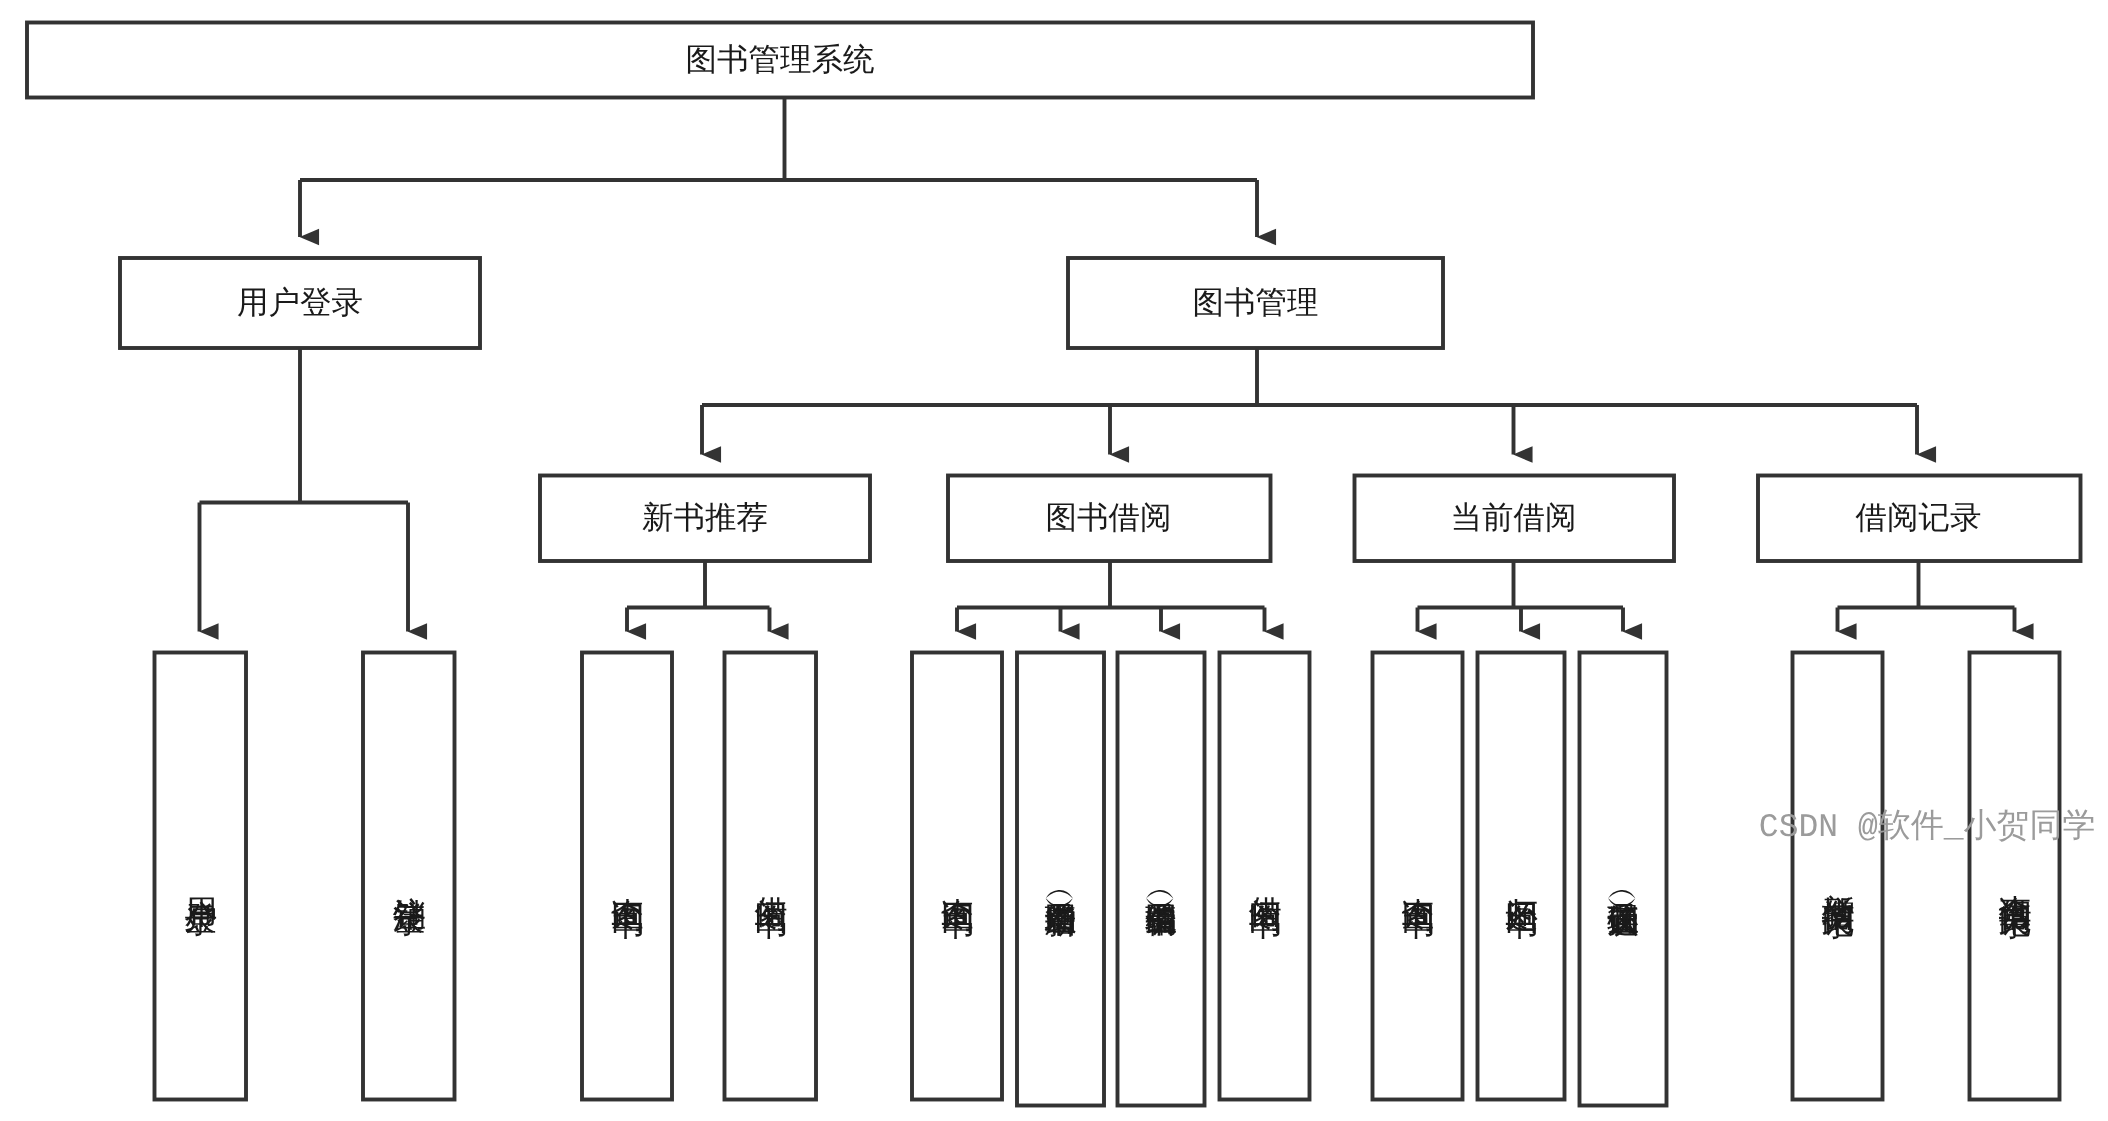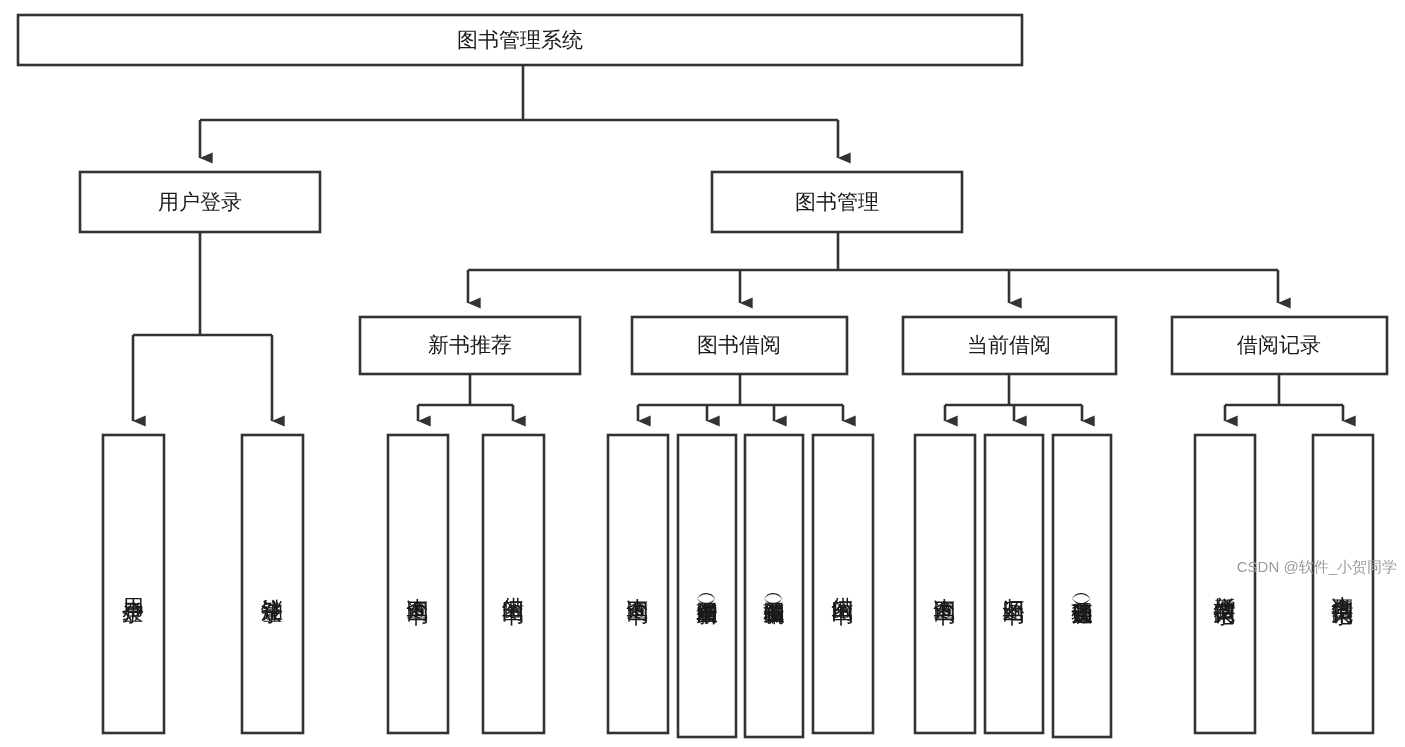--- a/index.html
+++ b/index.html
@@ -60,23 +60,23 @@
     white-space: nowrap;
     pointer-events: none;
   }
   .vlabel.tight {
     letter-spacing: 0px;
     font-size: 21px;
   }
   .watermark {
     position: absolute;
     right: 8px;
-    bottom: 4px;
-    font-family: Liberation Sans, sans-serif;
-    font-size: 15px;
+    bottom: 16px;
+    font-family: Liberation Mono, monospace;
+    font-size: 22px;
     color: #9b9b9b;
     white-space: nowrap;
   }
 </style>
 </head>
 <body>
 
 <div id="diagram-root">
 
   <svg class="diagram" viewBox="0 0 1405 747">

